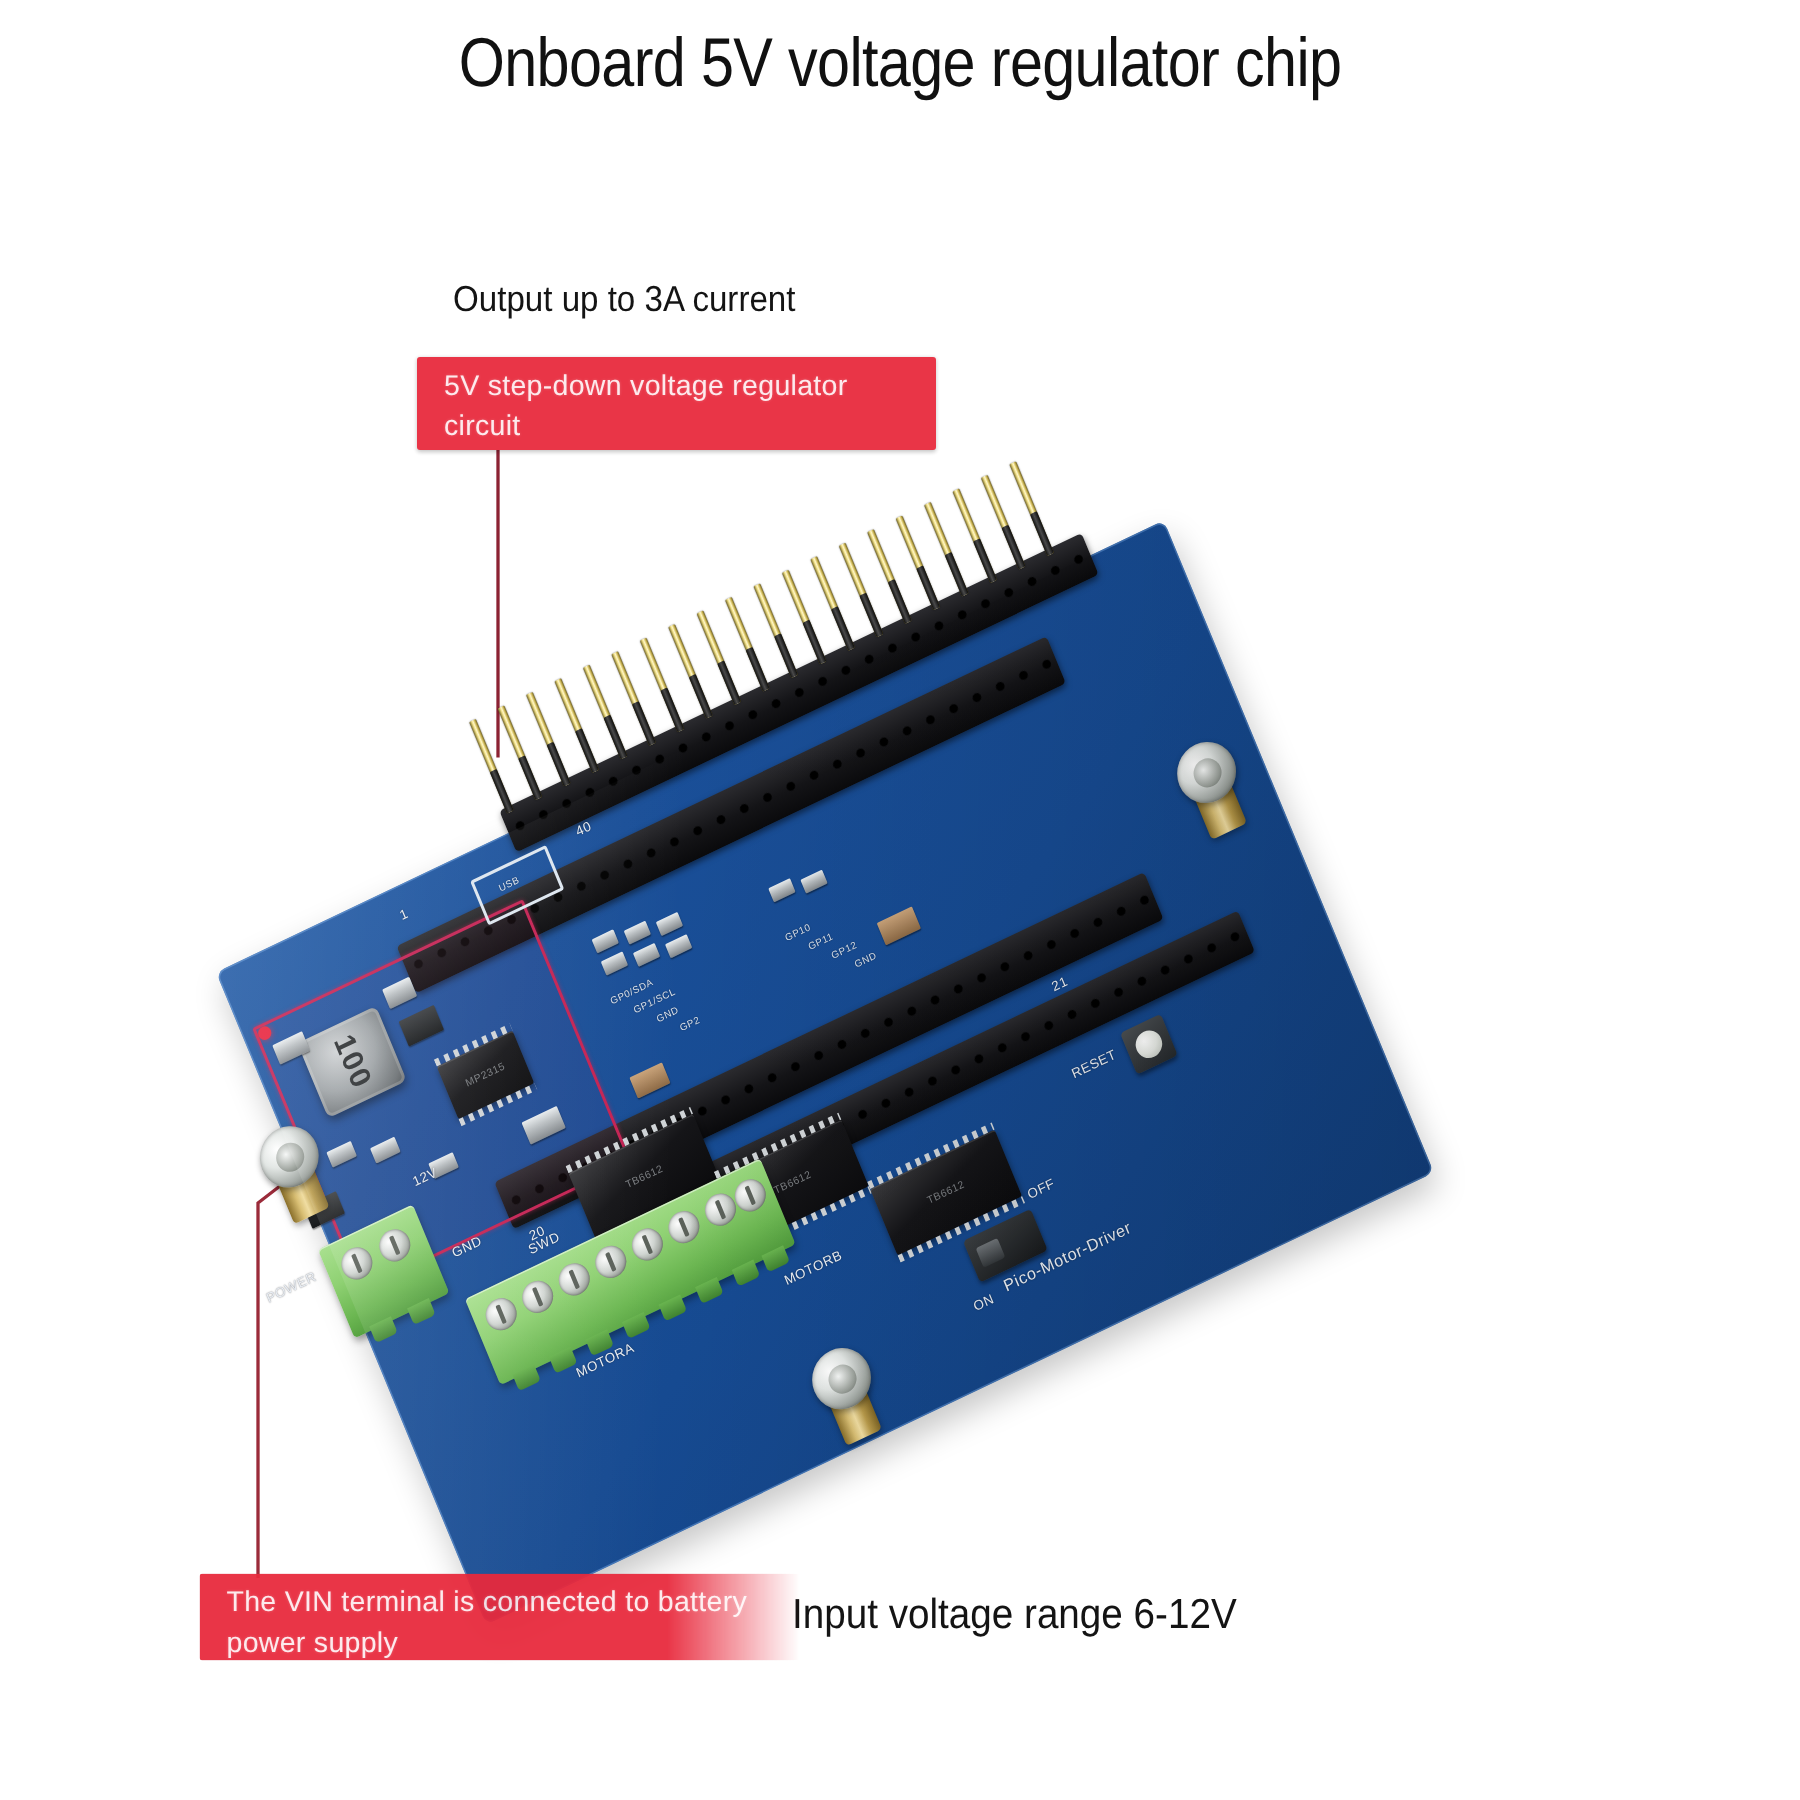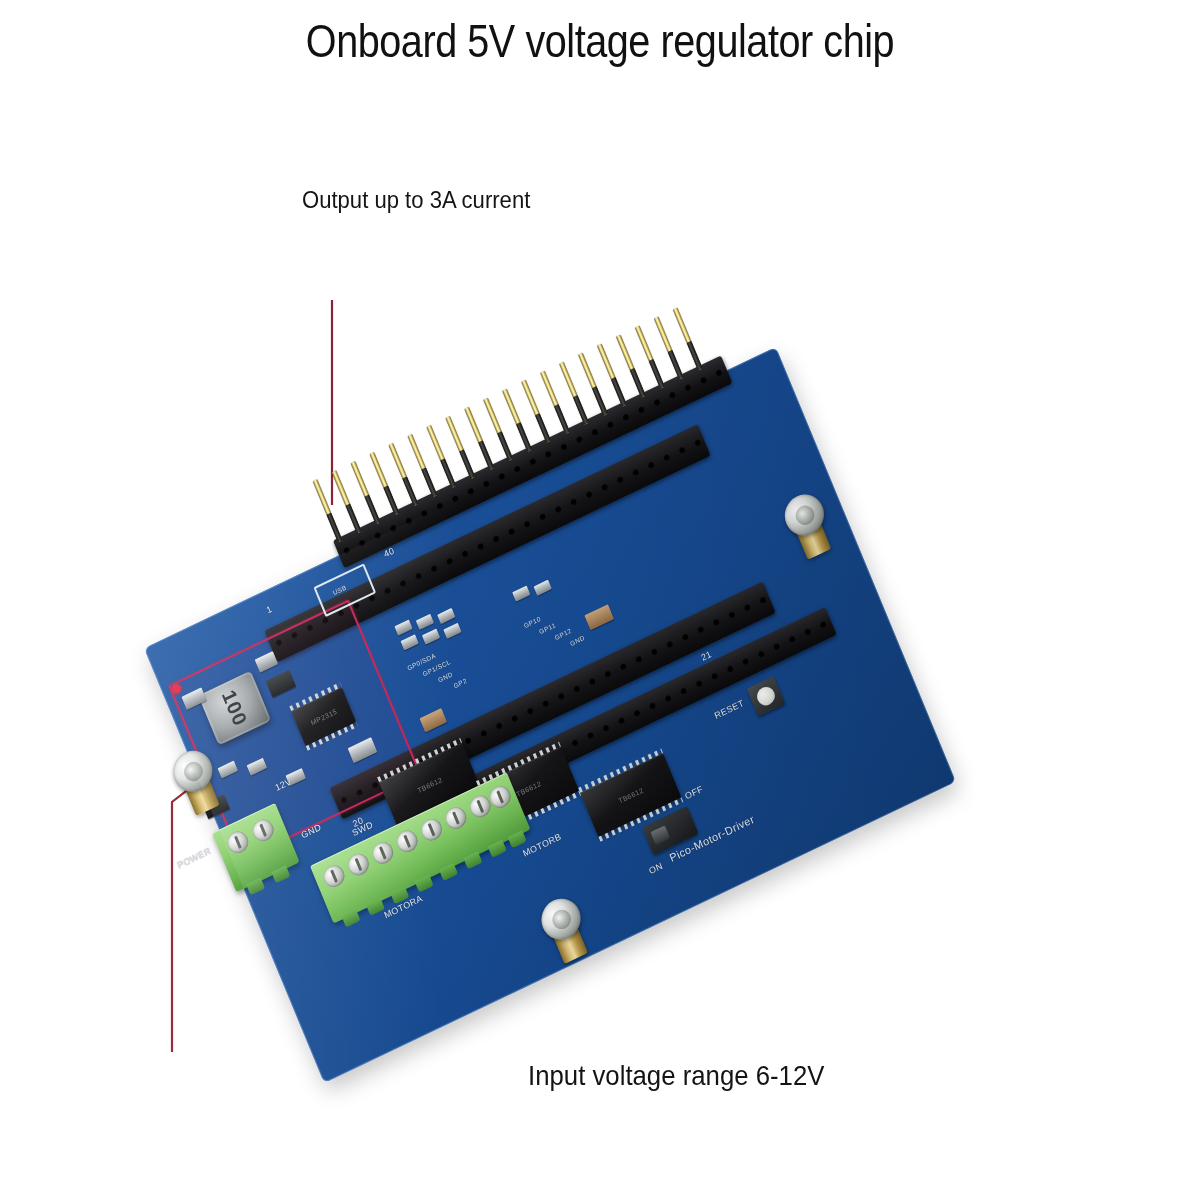--- a/index.html
+++ b/index.html
@@ -377,14 +377,16 @@
       <div class="silk tiny" style="left:372px;top:152px;">GP11</div>
       <div class="silk tiny" style="left:384px;top:164px;">GP12</div>
       <div class="silk tiny" style="left:396px;top:176px;">GND</div>
 
     </div>
   </div>
 
   <div class="cap" id="cap-output">Output up to 3A current</div>
   <div class="cap" id="cap-input">Input voltage range 6-12V</div>
 
+  <div class="redbox" id="redbox-top">5V step-down voltage regulator circuit</div>
+  <div class="redbox" id="redbox-bottom">The VIN terminal is connected to battery power supply</div>
 
 </div>
 
 </body></html>

